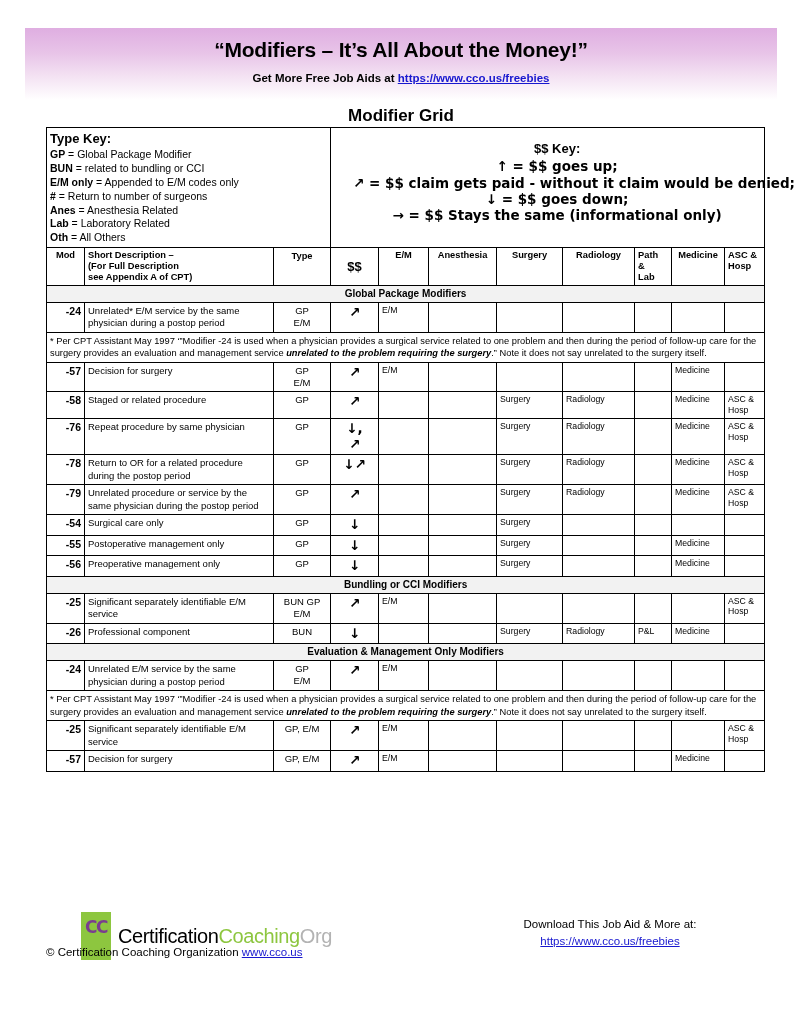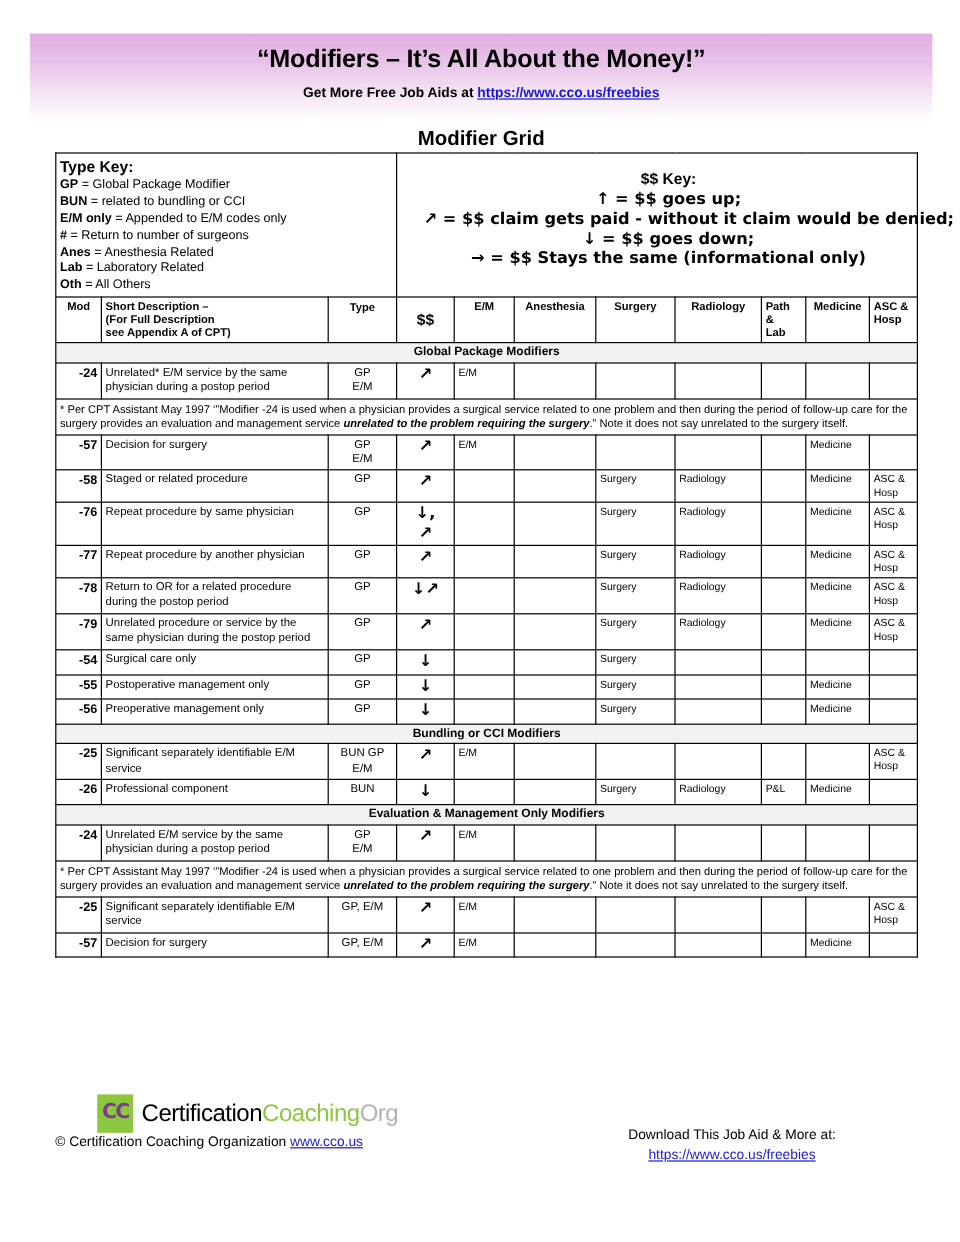--- a/index.html
+++ b/index.html
@@ -73,36 +73,36 @@
   td.desc{font-size:9.5px;line-height:1.32;padding-top:3px;}
   td.type{text-align:center;font-size:9.5px;line-height:1.28;padding-top:3px;}
   td.money{text-align:center;vertical-align:middle;}
   td.money span{font-family:"DejaVu Sans",sans-serif;font-weight:bold;font-size:13.5px;line-height:1.15;}
   td.cat{font-size:8.7px;line-height:1.25;padding-top:3px;}
 
   
   .footer{position:absolute;left:46px;top:908px;width:708px;height:70px;}
   .logo-wrap{position:absolute;left:35px;top:4px;display:flex;align-items:center;}
   .logo-sq{
-    width:30px;height:32px;background:#8dc63f;position:relative;
+    width:30px;height:48px;background:#8dc63f;position:relative;
     display:inline-block;
   }
   .logo-sq .cc{
     position:absolute;left:0;top:0;width:30px;height:30px;
     color:#7a3d8f;font-family:"DejaVu Sans",sans-serif;
     font-weight:bold;font-size:17px;letter-spacing:-1.5px;
     display:flex;align-items:center;justify-content:center;
   }
   .logo-text{font-size:20px;font-weight:normal;margin-left:7px;letter-spacing:-.4px;}
   .logo-text .p1{color:#000000;}
   .logo-text .p2{color:#8dc63f;}
   .logo-text .p3{color:#b3b3b3;}
   .copy{position:absolute;left:0px;top:38px;font-size:11.5px;}
   .copy a{color:#1818cf;text-decoration:underline;}
-  .dl{position:absolute;left:420px;top:8px;width:288px;text-align:center;font-size:11.5px;line-height:1.45;margin-top:22px;}
+  .dl{position:absolute;left:420px;top:8px;width:288px;text-align:center;font-size:11.5px;line-height:1.45;}
   .dl a{color:#1818cf;text-decoration:underline;}
 </style>
 </head>
 <body>
 
 <div class="page">
 
   <div class="header-band"></div>
 
   <div class="title">“Modifiers – It’s All About the Money!”</div>
@@ -226,33 +226,20 @@
           <td class="money"><span>↓,<br>↗</span></td>
           <td class="cat">&nbsp;</td>
           <td class="cat">&nbsp;</td>
           <td class="cat">Surgery</td>
           <td class="cat">Radiology</td>
           <td class="cat">&nbsp;</td>
           <td class="cat">Medicine</td>
           <td class="cat">ASC &amp;<br>Hosp</td>
         </tr>
         <tr>
-          <td class="mod">-77</td>
-          <td class="desc">Repeat procedure by another physician</td>
-          <td class="type">GP</td>
-          <td class="money"><span>↗</span></td>
-          <td class="cat">&nbsp;</td>
-          <td class="cat">&nbsp;</td>
-          <td class="cat">Surgery</td>
-          <td class="cat">Radiology</td>
-          <td class="cat">&nbsp;</td>
-          <td class="cat">Medicine</td>
-          <td class="cat">ASC &amp;<br>Hosp</td>
-        </tr>
-        <tr>
           <td class="mod">-78</td>
           <td class="desc">Return to OR for a related procedure during the postop period</td>
           <td class="type">GP</td>
           <td class="money"><span>↓↗</span></td>
           <td class="cat">&nbsp;</td>
           <td class="cat">&nbsp;</td>
           <td class="cat">Surgery</td>
           <td class="cat">Radiology</td>
           <td class="cat">&nbsp;</td>
           <td class="cat">Medicine</td>

